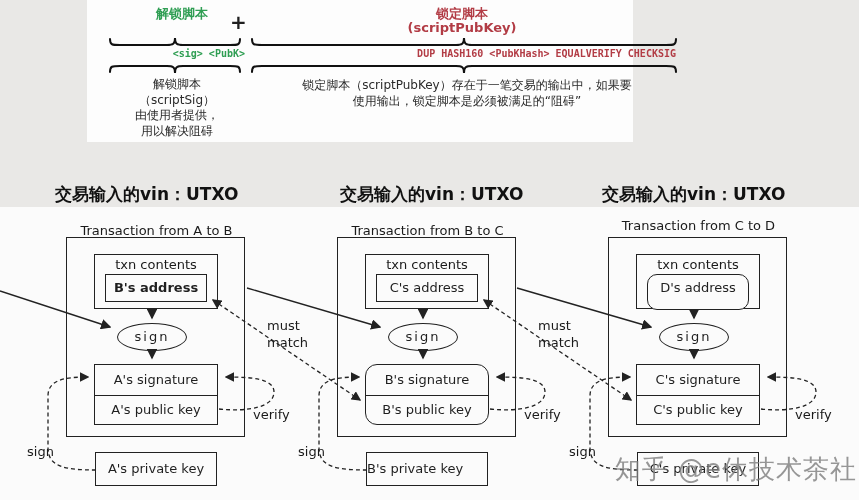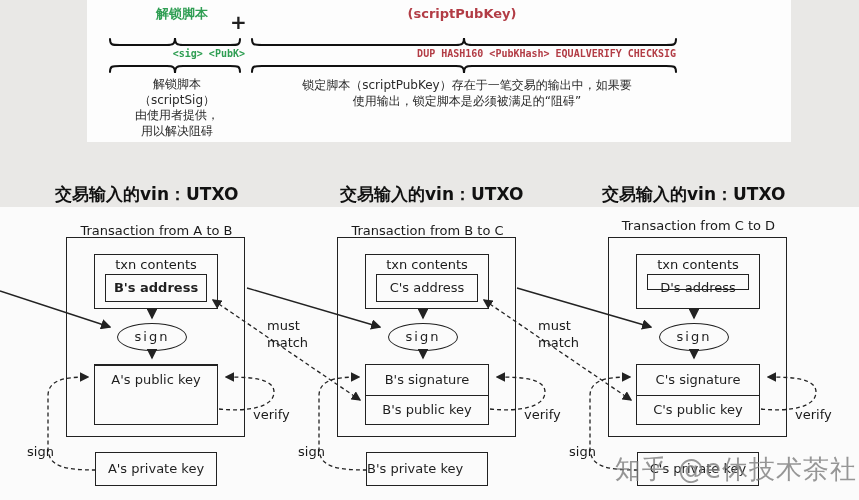--- a/index.html
+++ b/index.html
@@ -1,20 +1,20 @@
 <!DOCTYPE html>
 <html><head>
 <meta charset="utf-8">
 <style>
   html,body{margin:0;padding:0;}
   body{width:859px;height:500px;background:#e9e8e6;overflow:hidden;position:relative;
        font-family:"DejaVu Sans","Liberation Sans",sans-serif;color:#1f1f1f;}
   .abs{position:absolute;}
   
-  #script-panel{left:87px;top:0;width:704px;height:142px;background:#fdfdfd;}
+  #script-panel{left:87px;top:0;width:510px;height:142px;background:#fdfdfd;padding-left:36px;}
   .lbl{font-weight:bold;font-size:13px;text-align:center;line-height:14px;}
   .green{color:#2f9e53;}
   .red{color:#b23c45;}
   .script-text{font-family:"DejaVu Sans Mono","Liberation Mono",monospace;font-weight:bold;
                font-size:10px;text-align:right;white-space:nowrap;}
   .desc{font-size:12px;line-height:15.5px;text-align:center;color:#2a2a2a;}
   
   .vin{font-weight:bold;font-size:17px;color:#111;white-space:nowrap;}
   
   #diagram-bg{left:0;top:207px;width:859px;height:293px;background:#fbfbfb;}
@@ -35,20 +35,21 @@
 
 <div class="abs" id="script-panel">
 
   <div class="abs lbl green" style="left:30px;top:7px;width:130px;">
     <div>解锁脚本</div>
   </div>
 
   <div class="abs" style="left:143px;top:10px;font-size:20px;font-weight:bold;">+</div>
 
   <div class="abs lbl red" style="left:285px;top:7px;width:180px;">
+    <div>锁定脚本</div>
     <div>(scriptPubKey)</div>
   </div>
 
   <svg class="abs" style="left:0;top:0;" width="602" height="142">
     <g stroke="#111" stroke-width="2" fill="none" stroke-linecap="round">
 
       <path d="M23,39 C23,45 25,45 33,45 L80,45 C86,45 88,44 88,38 C88,44 90,45 96,45 L143,45 C151,45 153,45 153,39"></path>
 
       <path d="M23,72 C23,66 25,66 33,66 L80,66 C86,66 88,67 88,73 C88,67 90,66 96,66 L143,66 C151,66 153,66 153,72"></path>
 
@@ -82,47 +83,48 @@
 <div class="abs" id="diagram-bg"></div>
 
 <div class="abs dtext" style="left:64px;top:223px;width:185px;">Transaction from A to B</div>
 <div class="dbox" style="left:66px;top:237px;width:179px;height:200px;"></div>
 <div class="dbox filled" style="left:94px;top:254px;width:124px;height:55px;">
   <div class="dtext" style="padding-top:2px;">txn contents</div>
 </div>
 <div class="dbox filled" style="left:105px;top:274px;width:102px;height:28px;line-height:25px;text-align:center;font-size:13px;font-weight:bold;">B's address</div>
 <div class="oval" style="left:117px;top:323px;width:70px;height:28px;line-height:26px;">sign</div>
 <div class="dbox filled" style="left:94px;top:364px;width:124px;height:61px;">
+  <div class="cell">A's signature</div>
   <div class="cell cell2">A's public key</div>
 </div>
 <div class="dbox filled" style="left:95px;top:452px;width:122px;height:34px;line-height:31px;text-align:center;font-size:13px;">A's private key</div>
 <div class="abs small-label" style="left:27px;top:444px;">sign</div>
 <div class="abs small-label" style="left:253px;top:407px;">verify</div>
 
 <div class="abs dtext" style="left:335px;top:223px;width:185px;">Transaction from B to C</div>
 <div class="dbox" style="left:337px;top:237px;width:179px;height:200px;"></div>
 <div class="dbox filled" style="left:365px;top:254px;width:124px;height:55px;">
   <div class="dtext" style="padding-top:2px;">txn contents</div>
 </div>
 <div class="dbox filled" style="left:376px;top:274px;width:102px;height:28px;line-height:25px;text-align:center;font-size:13px;">C's address</div>
 <div class="oval" style="left:388px;top:323px;width:70px;height:28px;line-height:26px;">sign</div>
-<div class="dbox filled" style="left:365px;top:364px;width:124px;height:61px;">
+<div class="dbox filled" style="left:365px;top:364px;width:124px;height:61px;border-radius:12px;">
   <div class="cell">B's signature</div>
   <div class="cell cell2">B's public key</div>
 </div>
 <div class="dbox filled" style="left:366px;top:452px;width:122px;height:34px;line-height:31px;font-size:13px;">B's private key</div>
 <div class="abs small-label" style="left:298px;top:444px;">sign</div>
 <div class="abs small-label" style="left:524px;top:407px;">verify</div>
 
 <div class="abs dtext" style="left:606px;top:218px;width:185px;">Transaction from C to D</div>
 <div class="dbox" style="left:608px;top:237px;width:179px;height:200px;"></div>
 <div class="dbox filled" style="left:636px;top:254px;width:124px;height:55px;">
   <div class="dtext" style="padding-top:2px;">txn contents</div>
 </div>
-<div class="dbox filled" style="left:647px;top:274px;width:102px;height:16px;line-height:25px;text-align:center;font-size:13px;">D's address</div>
+<div class="dbox filled" style="left:647px;top:274px;width:102px;height:36px;line-height:25px;text-align:center;font-size:13px;border-radius:10px;">D's address</div>
 <div class="oval" style="left:659px;top:323px;width:70px;height:28px;line-height:26px;">sign</div>
 <div class="dbox filled" style="left:636px;top:364px;width:124px;height:61px;">
   <div class="cell">C's signature</div>
   <div class="cell cell2">C's public key</div>
 </div>
 <div class="dbox filled" style="left:637px;top:452px;width:122px;height:34px;line-height:31px;text-align:center;font-size:13px;">C's private key</div>
 <div class="abs small-label" style="left:569px;top:444px;">sign</div>
 <div class="abs small-label" style="left:795px;top:407px;">verify</div>
 
 <div class="abs small-label" style="left:267px;top:317px;line-height:17px;">

